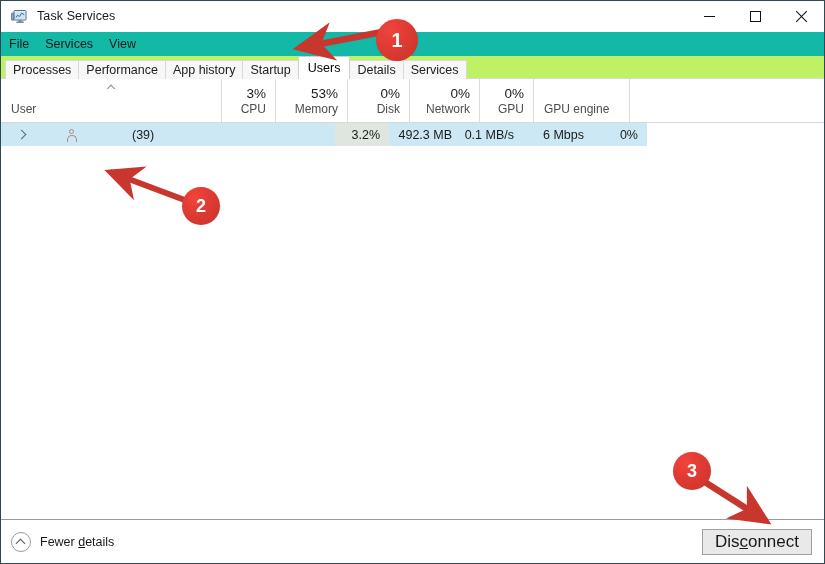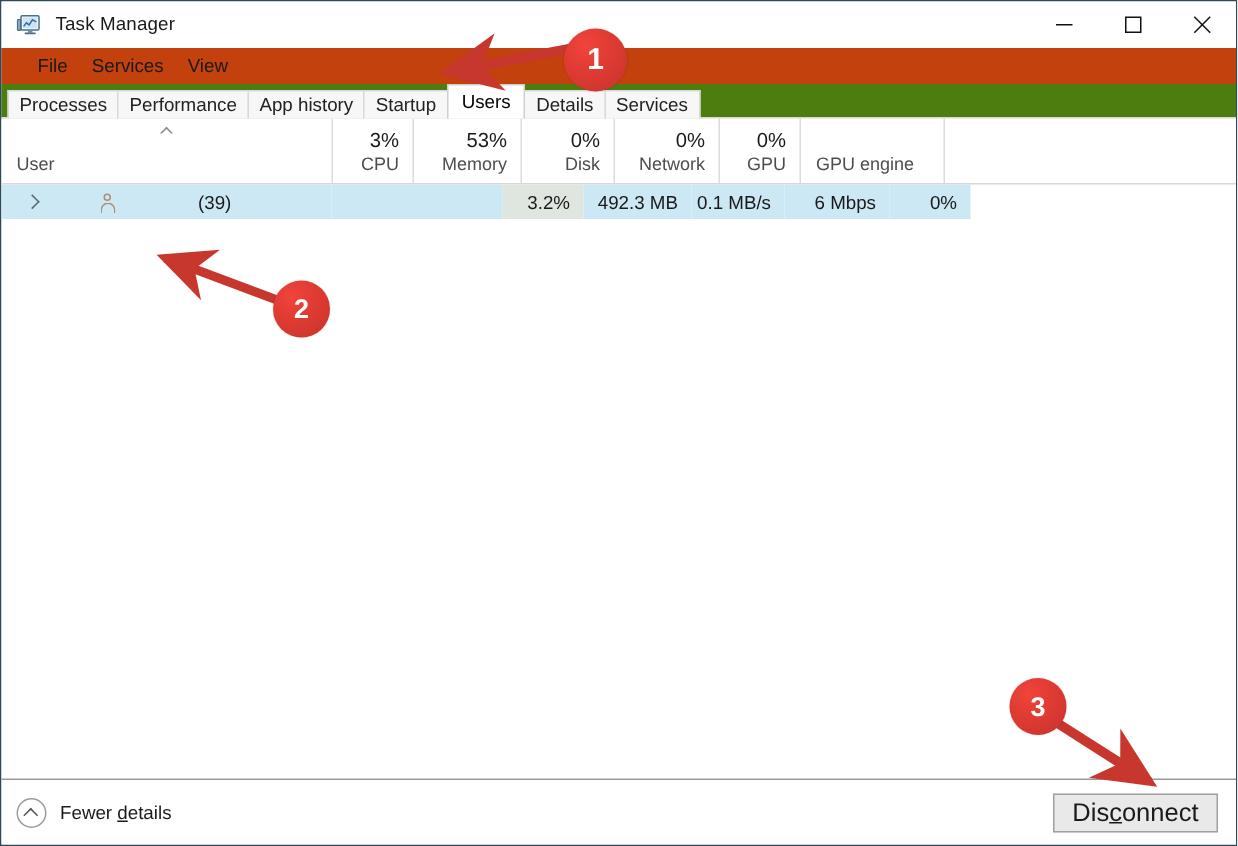--- a/index.html
+++ b/index.html
@@ -86,37 +86,37 @@
   }
   .glyph-close:before { transform: rotate(45deg); }
   .glyph-close:after  { transform: rotate(-45deg); }
 
   
   .menubar {
     height: 24px;
     min-height: 24px;
     display: flex;
     align-items: center;
-    padding-left: 16px;
-    background: #c2410c;
+    padding-left: 0;
+    background: #14b8a6;
   }
   .menu-item {
     font-size: 12.5px;
     color: #1a1a1a;
     padding: 2px 8px;
     cursor: default;
     line-height: 1;
   }
 
   
   .tabstrip {
     position: relative;
     height: 23px;
     min-height: 23px;
-    background: #4d7c0f;
+    background: #bef264;
     display: flex;
     align-items: flex-end;
     padding-left: 4px;
     box-sizing: border-box;
   }
   .tabstrip:after {
     content: "";
     position: absolute;
     left: 0; right: 0; bottom: 0;
     height: 1px;
@@ -343,21 +343,21 @@
         <span class="app-icon">
           <svg width="17" height="16" viewBox="0 0 17 16" xmlns="http://www.w3.org/2000/svg">
             <rect x="3" y="1.5" width="12" height="9.5" rx="0.8" fill="#f2f6fa" stroke="#4a6f8a" stroke-width="1"></rect>
             <rect x="4.2" y="2.6" width="9.6" height="7.2" fill="#cfe3f2"></rect>
             <polyline points="4.8,8.6 6.6,6.2 8.4,7.6 10.6,4.2 13.2,5.6" fill="none" stroke="#2e6ea8" stroke-width="1"></polyline>
             <rect x="7.6" y="11" width="3" height="1.8" fill="#6b8fa8"></rect>
             <rect x="5.4" y="12.6" width="7.4" height="1.2" rx="0.4" fill="#4a6f8a"></rect>
             <rect x="0.6" y="4" width="2.2" height="7.2" rx="0.5" fill="#8aa7bb" stroke="#4a6f8a" stroke-width="0.8"></rect>
           </svg>
         </span>
-        <span class="title-text">Task Manager</span>
+        <span class="title-text">Task Services</span>
       </div>
       <div class="win-controls">
         <div class="win-btn">
             <span class="glyph-min"></span>
           </div>
         <div class="win-btn">
             <span class="glyph-max"></span>
           </div>
         <div class="win-btn close">
             <span class="glyph-close"></span>

